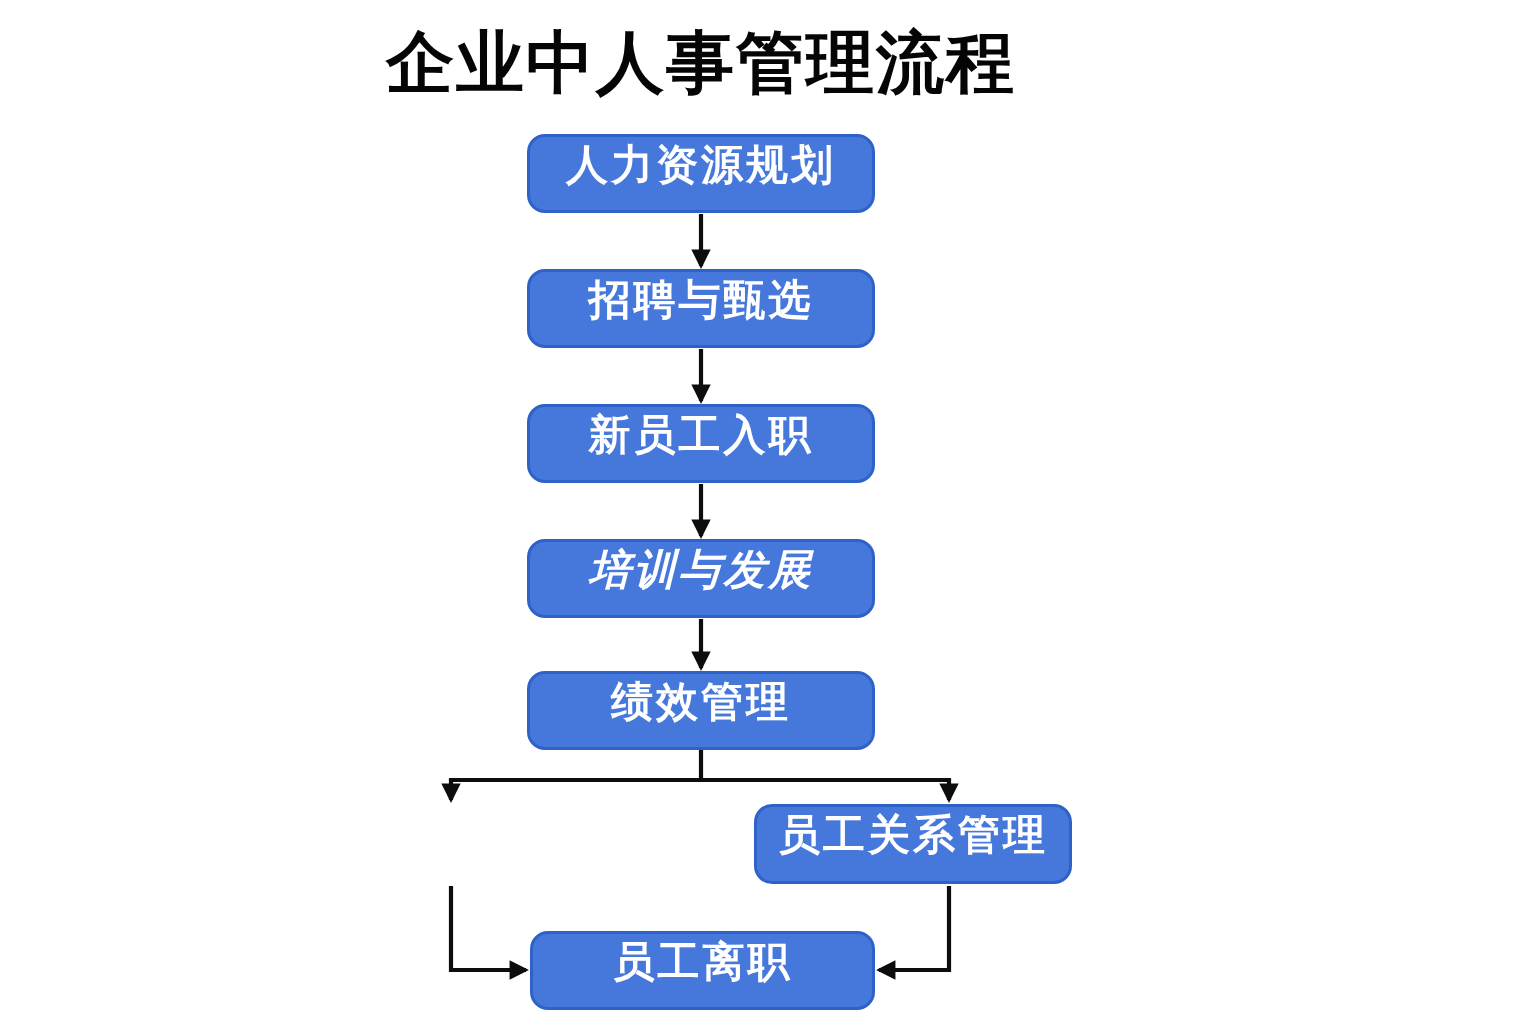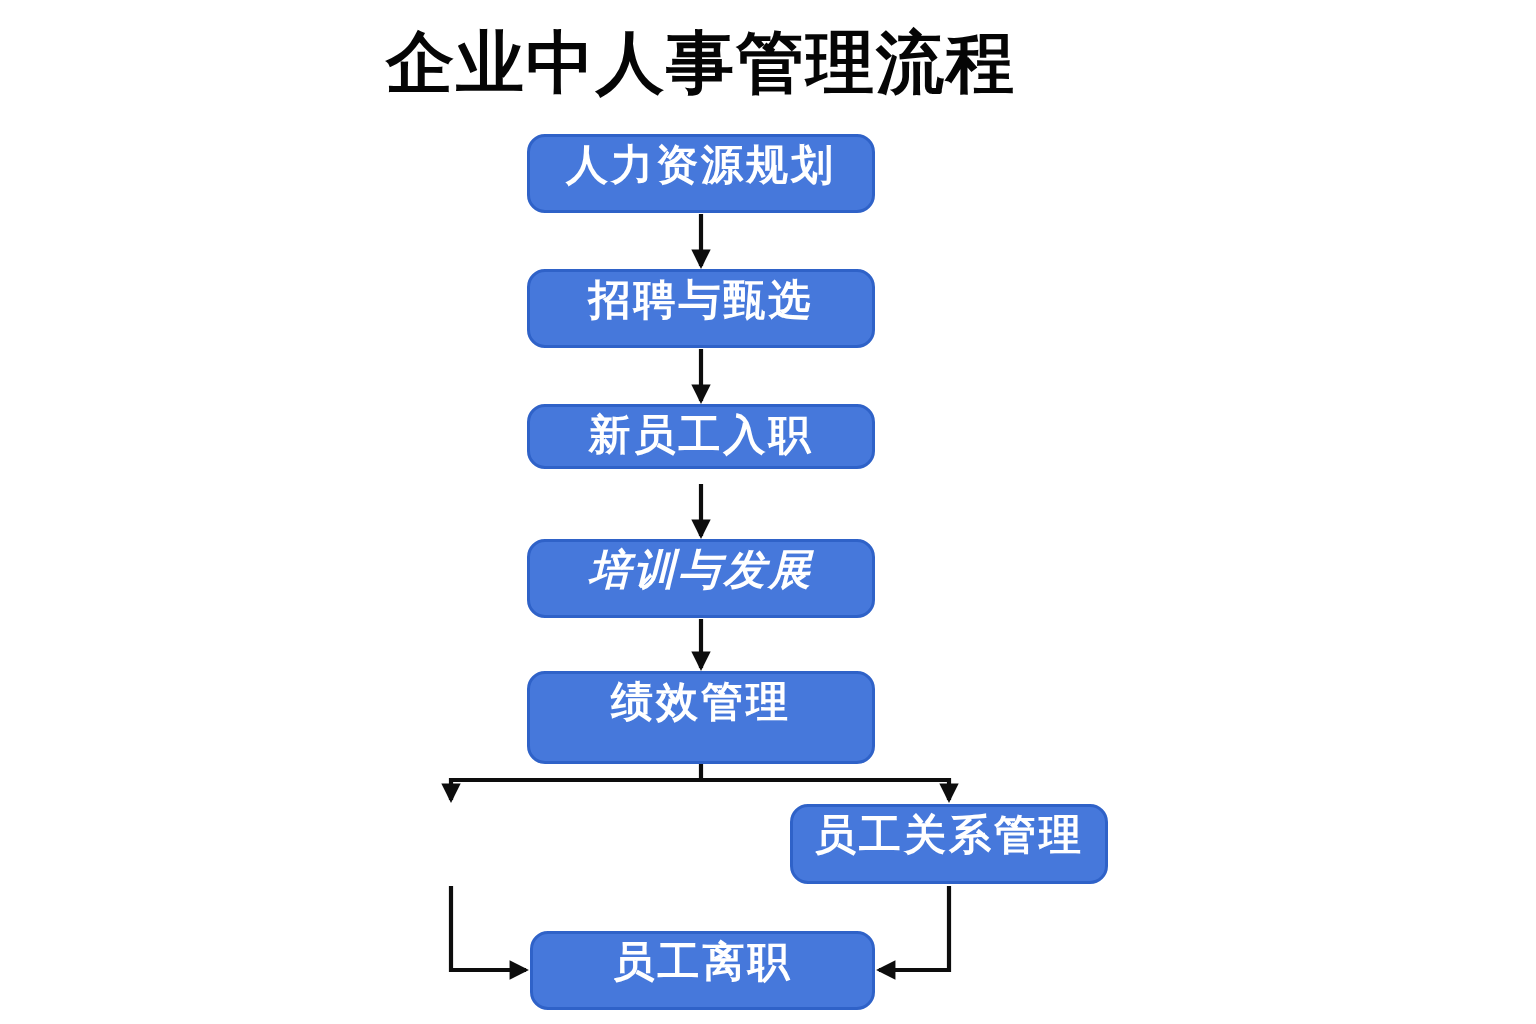--- a/index.html
+++ b/index.html
@@ -57,25 +57,25 @@
     border: 3px solid var(--node-border);
     border-radius: 18px;
     color: var(--node-text);
     font-size: 42px;
     font-weight: bold;
     letter-spacing: 3px;
     text-align: center;
   }
   .node-1 { left: 527px; top: 134px; width: 348px; height: 79px; }
   .node-2 { left: 527px; top: 269px; width: 348px; height: 79px; }
-  .node-3 { left: 527px; top: 404px; width: 348px; height: 65px; }
+  .node-3 { left: 527px; top: 404px; width: 348px; height: 79px; }
   .node-4 { left: 527px; top: 539px; width: 348px; height: 79px; font-style: italic; }
-  .node-5 { left: 527px; top: 671px; width: 348px; height: 93px; }
+  .node-5 { left: 527px; top: 671px; width: 348px; height: 79px; }
   .node-6 { left: 295px; top: 804px; width: 312px; height: 80px; }
-  .node-7 { left: 790px; top: 804px; width: 318px; height: 80px; }
+  .node-7 { left: 754px; top: 804px; width: 318px; height: 80px; }
   .node-8 { left: 530px; top: 931px; width: 345px; height: 79px; }
 </style>
 </head>
 <body>
 
 <div class="canvas">
 
   <div class="diagram-title">企业中人事管理流程</div>
 
   <svg class="edges-layer" viewBox="0 0 1536 1024" xmlns="http://www.w3.org/2000/svg">

